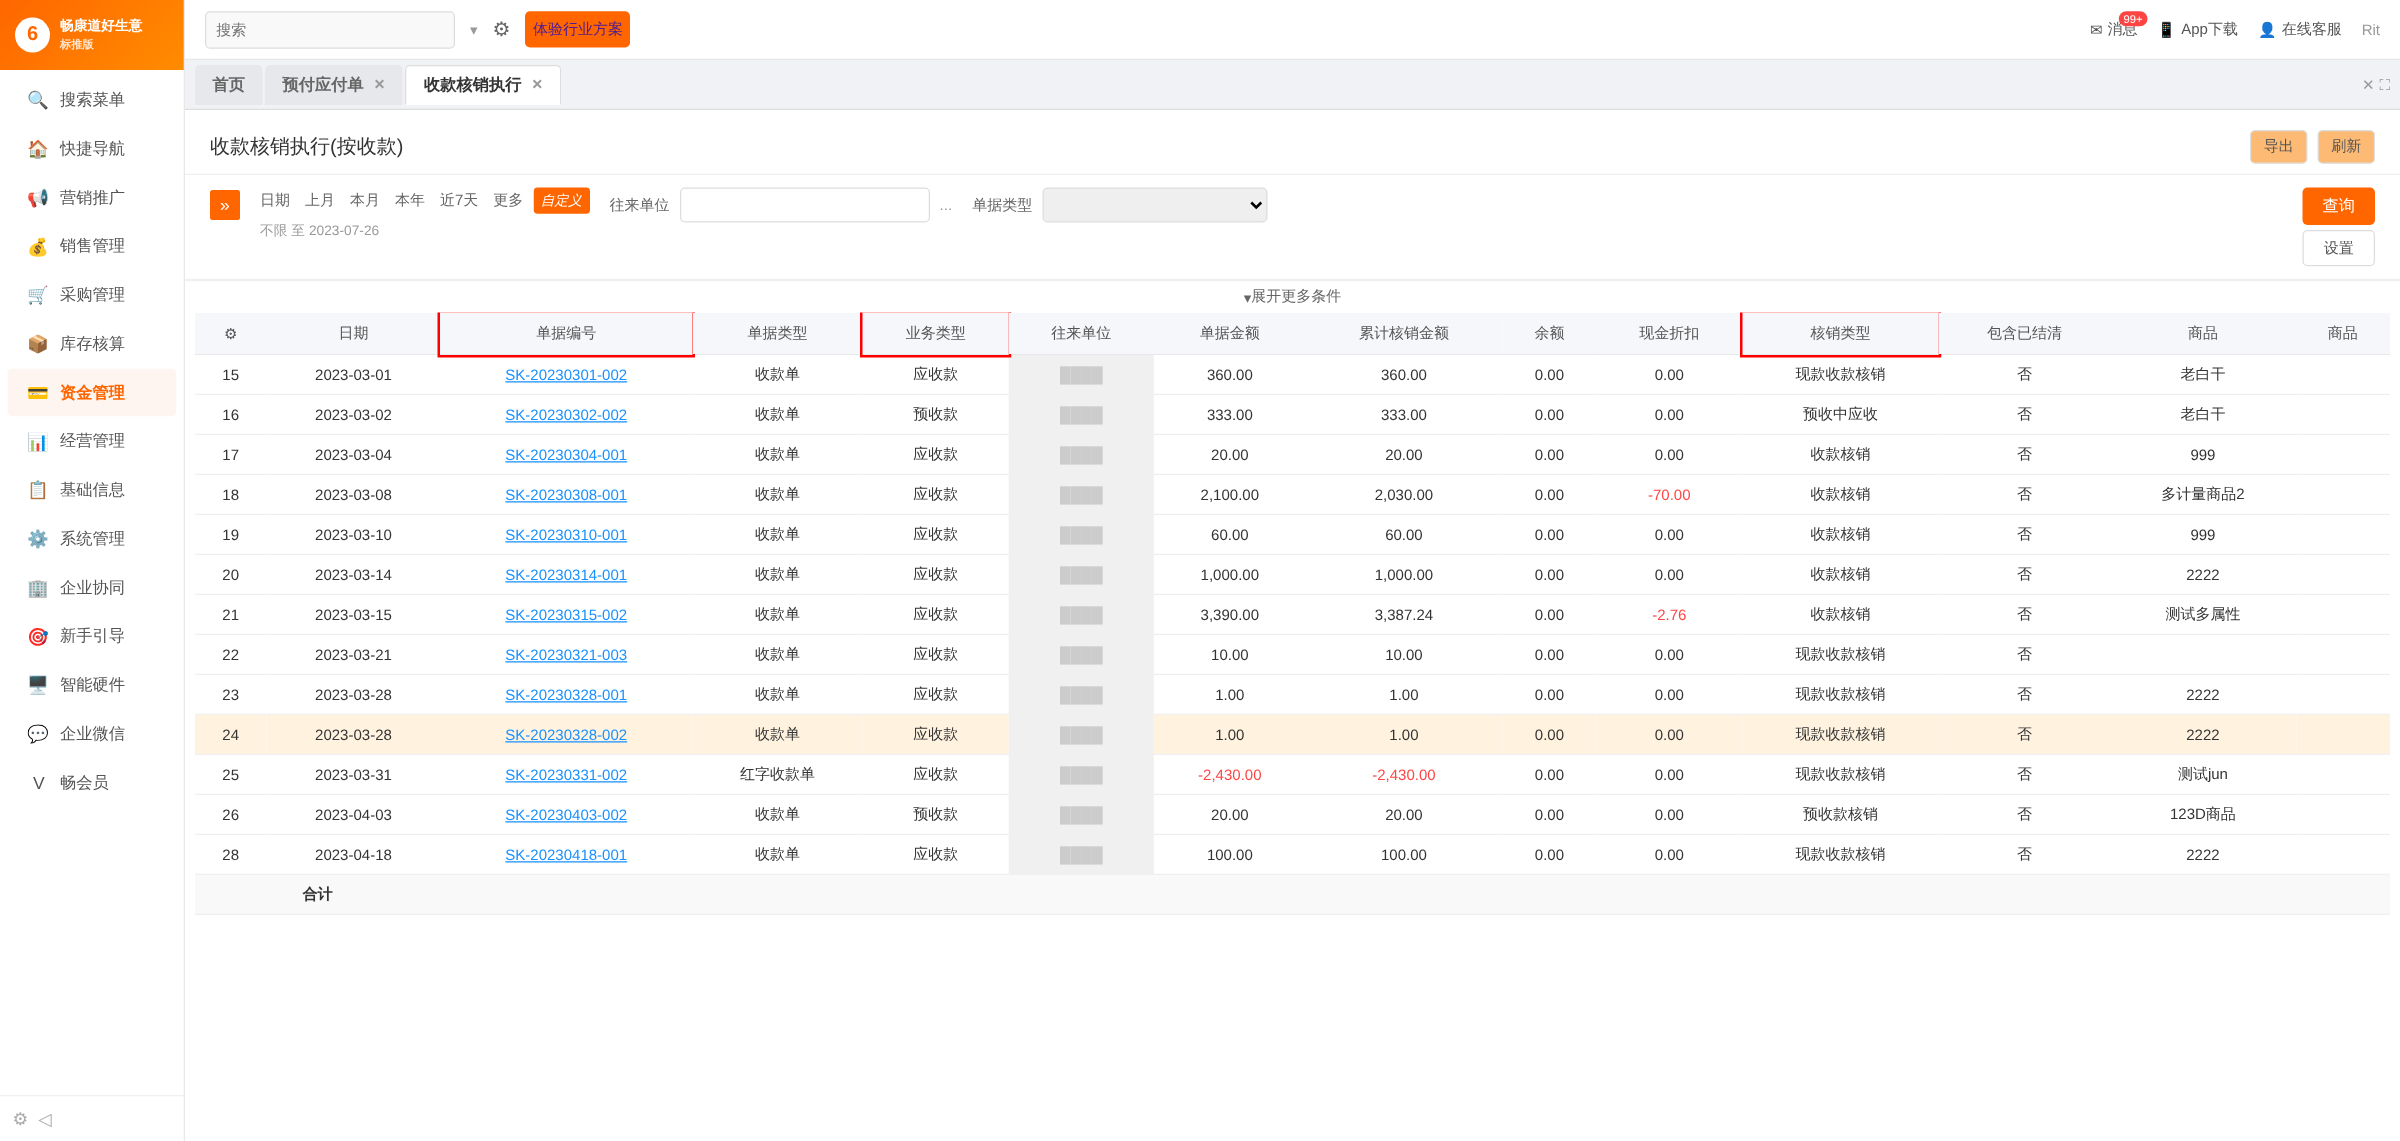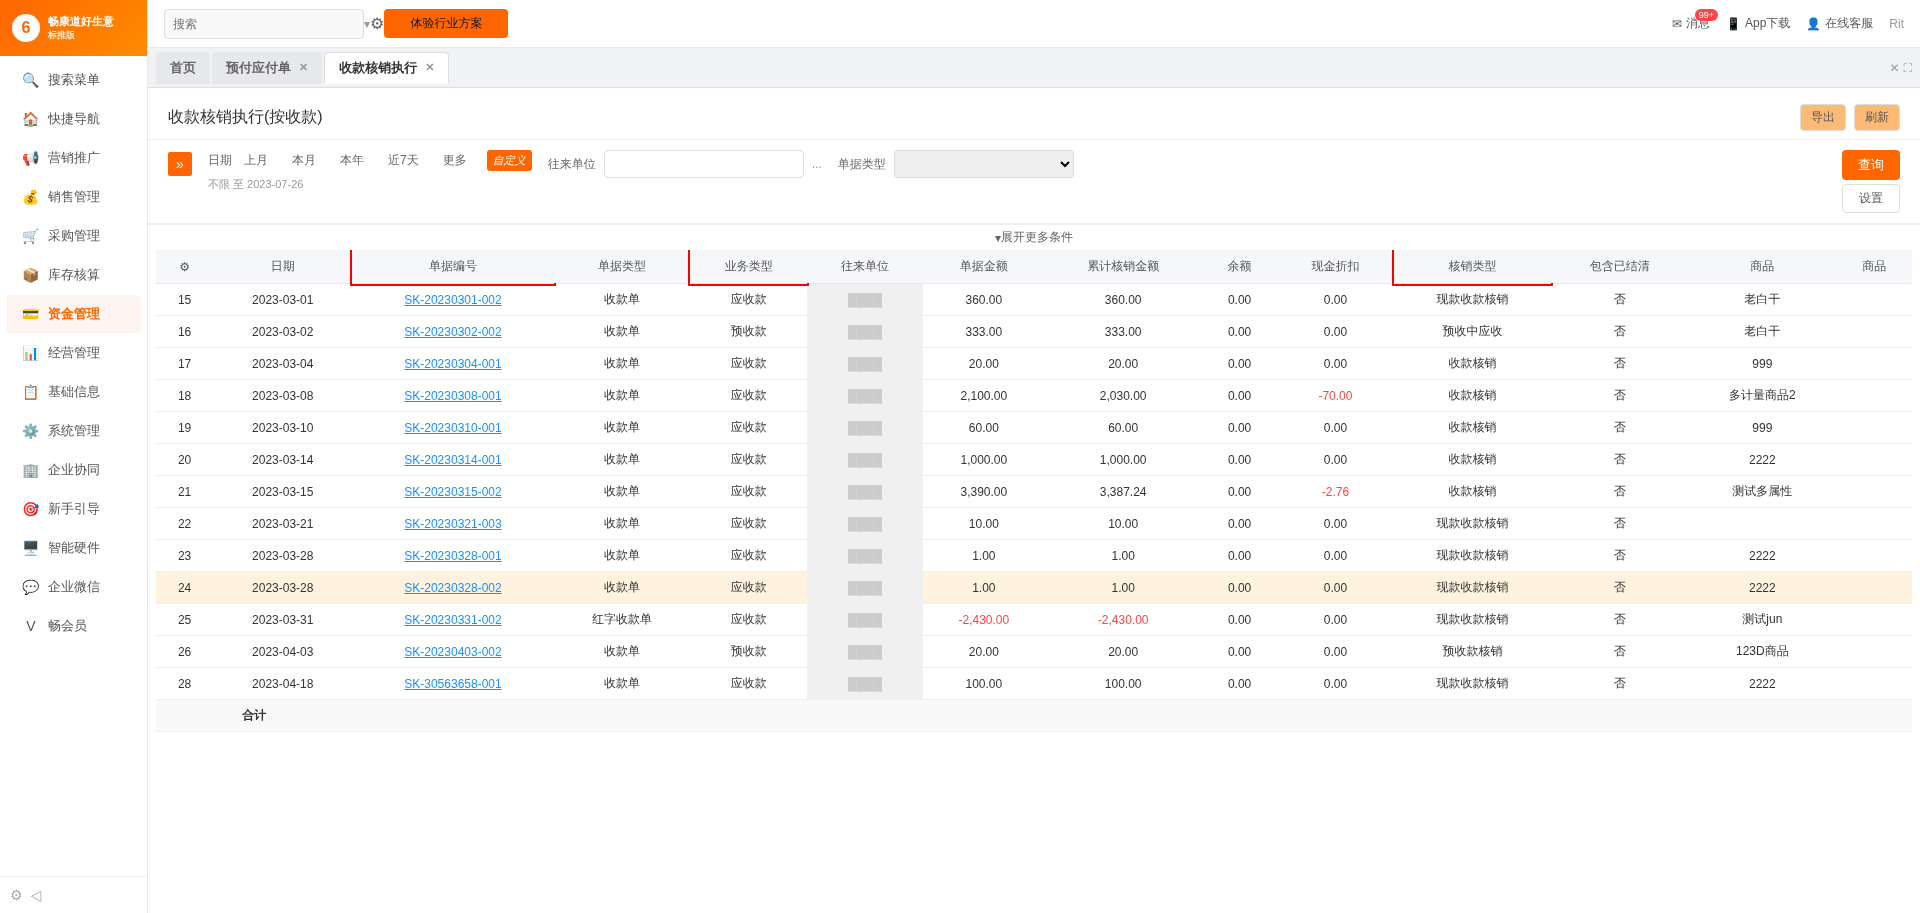--- a/index.html
+++ b/index.html
@@ -61,39 +61,40 @@
     .main { flex: 1; display: flex; flex-direction: column; overflow: hidden; }
 
     
     .topbar {
       height: 48px;
       background: #fff;
       border-bottom: 1px solid #e8e8e8;
       display: flex;
       align-items: center;
       padding: 0 16px;
+      gap: 12px;
     }
     .topbar-search {
       flex: 1;
       max-width: 200px;
       height: 30px;
       border: 1px solid #ddd;
       border-radius: 4px;
       padding: 0 8px;
       font-size: 12px;
       background: #f9f9f9;
     }
     .topbar-arrow { color: #999; cursor: pointer; }
     .topbar-gear { color: #666; cursor: pointer; font-size: 16px; }
     .topbar-btn-industry {
       background: #ff6600;
-      color: #0f172a;
+      color: #4c1d95;
       border: none;
       border-radius: 4px;
-      padding: 6px 26px;
+      padding: 6px 6px;
       cursor: pointer;
       font-size: 12px;
     }
     .topbar-spacer { flex: 1; }
     .topbar-actions { display: flex; align-items: center; gap: 16px; color: #555; font-size: 12px; }
     .topbar-msg { position: relative; cursor: pointer; }
     .topbar-badge {
       position: absolute; top: -6px; right: -8px;
       background: #ff4444; color: #fff;
       border-radius: 8px; font-size: 9px;
@@ -165,21 +166,21 @@
       border-radius: 2px;
       color: #fff;
       cursor: pointer;
       font-size: 14px;
       display: flex; align-items: center; justify-content: center;
       margin-top: 2px;
     }
     .filter-section { display: flex; flex-direction: column; gap: 4px; }
     .filter-row { display: flex; align-items: center; gap: 8px; }
     .filter-label { color: #666; font-size: 12px; white-space: nowrap; }
-    .filter-date-btns { display: flex; gap: 16px; justify-content: center; }
+    .filter-date-btns { display: flex; gap: 4px; justify-content: center; }
     .filter-date-btn {
       border: none; background: none; cursor: pointer; font-size: 12px; color: #666; padding: 2px 4px;
     }
     .filter-custom-btn {
       background: #ff6600; color: #fff; border: none; border-radius: 3px;
       padding: 2px 6px; font-size: 11px; cursor: pointer; font-style: italic;
     }
     .filter-date-range { color: #999; font-size: 11px; margin-top: 2px; }
     .filter-input {
       border: 1px solid #ddd; border-radius: 4px; padding: 4px 8px; font-size: 12px;
@@ -620,21 +621,21 @@
               <td>0.00</td>
               <td>0.00</td>
               <td>预收款核销</td>
               <td>否</td>
               <td>123D商品</td>
               <td></td>
             </tr>
             <tr>
               <td>28</td>
               <td>2023-04-18</td>
-              <td><a class="link-text">SK-30563658-001</a></td>
+              <td><a class="link-text">SK-20230418-001</a></td>
               <td>收款单</td>
               <td>应收款</td>
               <td style="color:#ccc;background:#f0f0f0;">████</td>
               <td>100.00</td>
               <td>100.00</td>
               <td>0.00</td>
               <td>0.00</td>
               <td>现款收款核销</td>
               <td>否</td>
               <td>2222</td>

